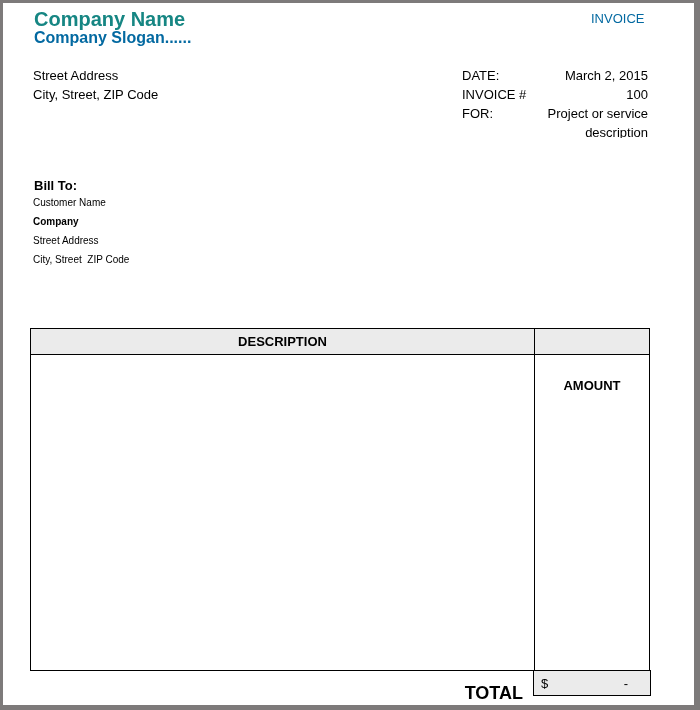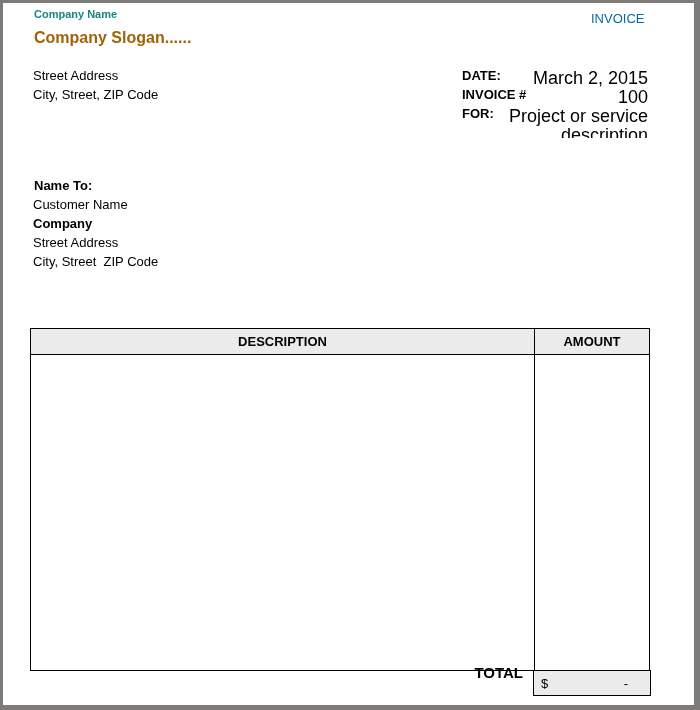--- a/index.html
+++ b/index.html
@@ -7,43 +7,43 @@
       width:700px; height:710px; position:relative; overflow:hidden;
       background:#7d7a7a;
       font-family:"Liberation Sans", sans-serif;
       color:#000;
     }
     .page {
       position:absolute; left:3px; top:3px; width:691px; height:702px;
       background:#ffffff;
     }
     .abs { position:absolute; white-space:nowrap; }
-    .company-name { left:31px; top:5px; font-size:11px; font-weight:bold; color:#168683; }
-    .slogan { left:31px; top:26px; font-size:16px; font-weight:bold; color:#a16207; }
+    .company-name { left:31px; top:5px; font-size:20px; font-weight:bold; color:#168683; }
+    .slogan { left:31px; top:26px; font-size:16px; font-weight:bold; color:#0369a1; }
     .invoice-title { left:588px; top:8px; font-size:13px; color:#0369a1; }
     .addr { left:30px; font-size:13px; line-height:19px; }
-    .meta-label { left:459px; font-size:13px; font-weight:bold; }
-    .meta-val { right:46px; font-size:18px; text-align:right; }
+    .meta-label { left:459px; font-size:13px; font-weight:normal; }
+    .meta-val { right:46px; font-size:13px; text-align:right; }
     .billto-label { left:31px; top:175px; font-size:13px; font-weight:bold; }
-    .bill { left:30px; font-size:13px; }
+    .bill { left:30px; font-size:10px; }
     .table {
       position:absolute; left:27px; top:325px; width:620px; height:343px;
       border:1px solid #000; box-sizing:border-box;
     }
     .th-row {
       position:absolute; left:0; top:0; width:618px; height:25px;
       background:#ebebeb; border-bottom:1px solid #000;
     }
     .th { position:absolute; top:0; height:25px; line-height:25px; font-size:13px; font-weight:bold; text-align:center; }
     .th-desc { left:0; width:503px; }
-    .th-amt { left:504px; width:114px; }
+    .th-amt { left:504px; width:114px;margin-top:44px; }
     .col-divider { position:absolute; left:503px; top:0; width:1px; height:341px; background:#000; }
     .desc-area { position:absolute; left:0; top:26px; width:503px; height:315px; }
     .amt-area { position:absolute; left:504px; top:26px; width:114px; height:315px; }
-    .total-label { right:171px; top:661px; font-size:15px; font-weight:bold; }
+    .total-label { right:171px; top:680px; font-size:18px; font-weight:bold; }
     .total-box {
       position:absolute; left:530px; top:667px; width:118px; height:26px;
       border:1px solid #000; box-sizing:border-box; background:#ebebeb;
     }
     .total-cur { position:absolute; left:7px; top:5px; font-size:13px; }
     .total-val { position:absolute; right:22px; top:5px; font-size:13px; }
   </style>
 </head>
 <body>
 
@@ -56,21 +56,21 @@
   <div class="abs addr" style="top:82px;">City, Street, ZIP Code</div>
 
   <div class="abs meta-label" style="top:65px;">DATE:</div>
   <div class="abs meta-val" style="top:65px;">March 2, 2015</div>
   <div class="abs meta-label" style="top:84px; width:74px; overflow:hidden;">INVOICE #</div>
   <div class="abs meta-val" style="top:84px;">100</div>
   <div class="abs meta-label" style="top:103px;">FOR:</div>
   <div class="abs meta-val" style="top:103px;">Project or service</div>
   <div class="abs meta-val" style="top:122px; height:13px; overflow:hidden;">description</div>
 
-  <div class="abs billto-label">Name To:</div>
+  <div class="abs billto-label">Bill To:</div>
   <div class="abs bill" style="top:194px;">Customer Name</div>
   <div class="abs bill" style="top:213px;font-weight:bold;">Company</div>
   <div class="abs bill" style="top:232px;">Street Address</div>
   <div class="abs bill" style="top:251px; white-space:pre;">City, Street  ZIP Code</div>
 
   <div class="table">
     <div class="th-row">
       <div class="th th-desc">DESCRIPTION</div>
       <div class="th th-amt">AMOUNT</div>
     </div>

